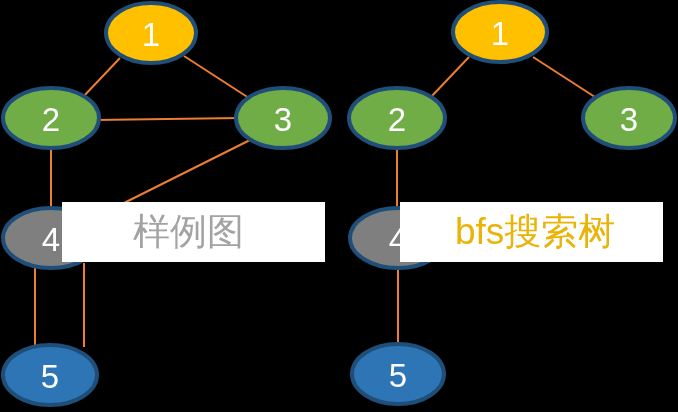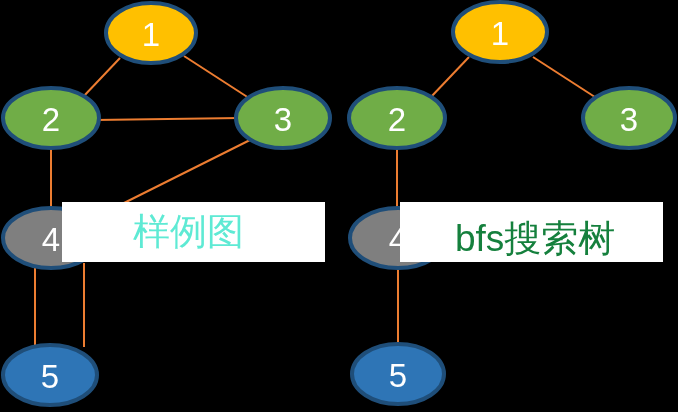--- a/index.html
+++ b/index.html
@@ -105,18 +105,18 @@
           <text class="node-label" x="398" y="239" fill="#FFFFFF">4</text>
         </g>
         <g>
           <ellipse cx="398" cy="374" rx="46" ry="30" fill="#2E75B6" stroke="#1F4E79" stroke-width="4"></ellipse>
           <text class="node-label" x="398" y="375" fill="#FFFFFF">5</text>
         </g>
       </g>
   </svg>
 
   <div class="caption-box" id="cap-box-0" style="left: 62px; top: 202px; width: 263px; height: 60px; background: rgb(255, 255, 255);"></div>
-  <div class="caption-text" id="cap-text-0" style="left: 133px; top: 202px; color: #5eead4;">样例图</div>
+  <div class="caption-text" id="cap-text-0" style="left: 133px; top: 202px; color: #a3a3a3;">样例图</div>
 
   <div class="caption-box" id="cap-box-1" style="left: 400px; top: 202px; width: 263px; height: 60px; background: rgb(255, 255, 255);"></div>
-  <div class="caption-text" id="cap-text-1" style="left: 455px; top: 202px; color: #15803d; margin-top: 7px;">bfs搜索树</div>
+  <div class="caption-text" id="cap-text-1" style="left: 455px; top: 202px; color: #eab308;">bfs搜索树</div>
 
 </div>
 
 </body></html>

